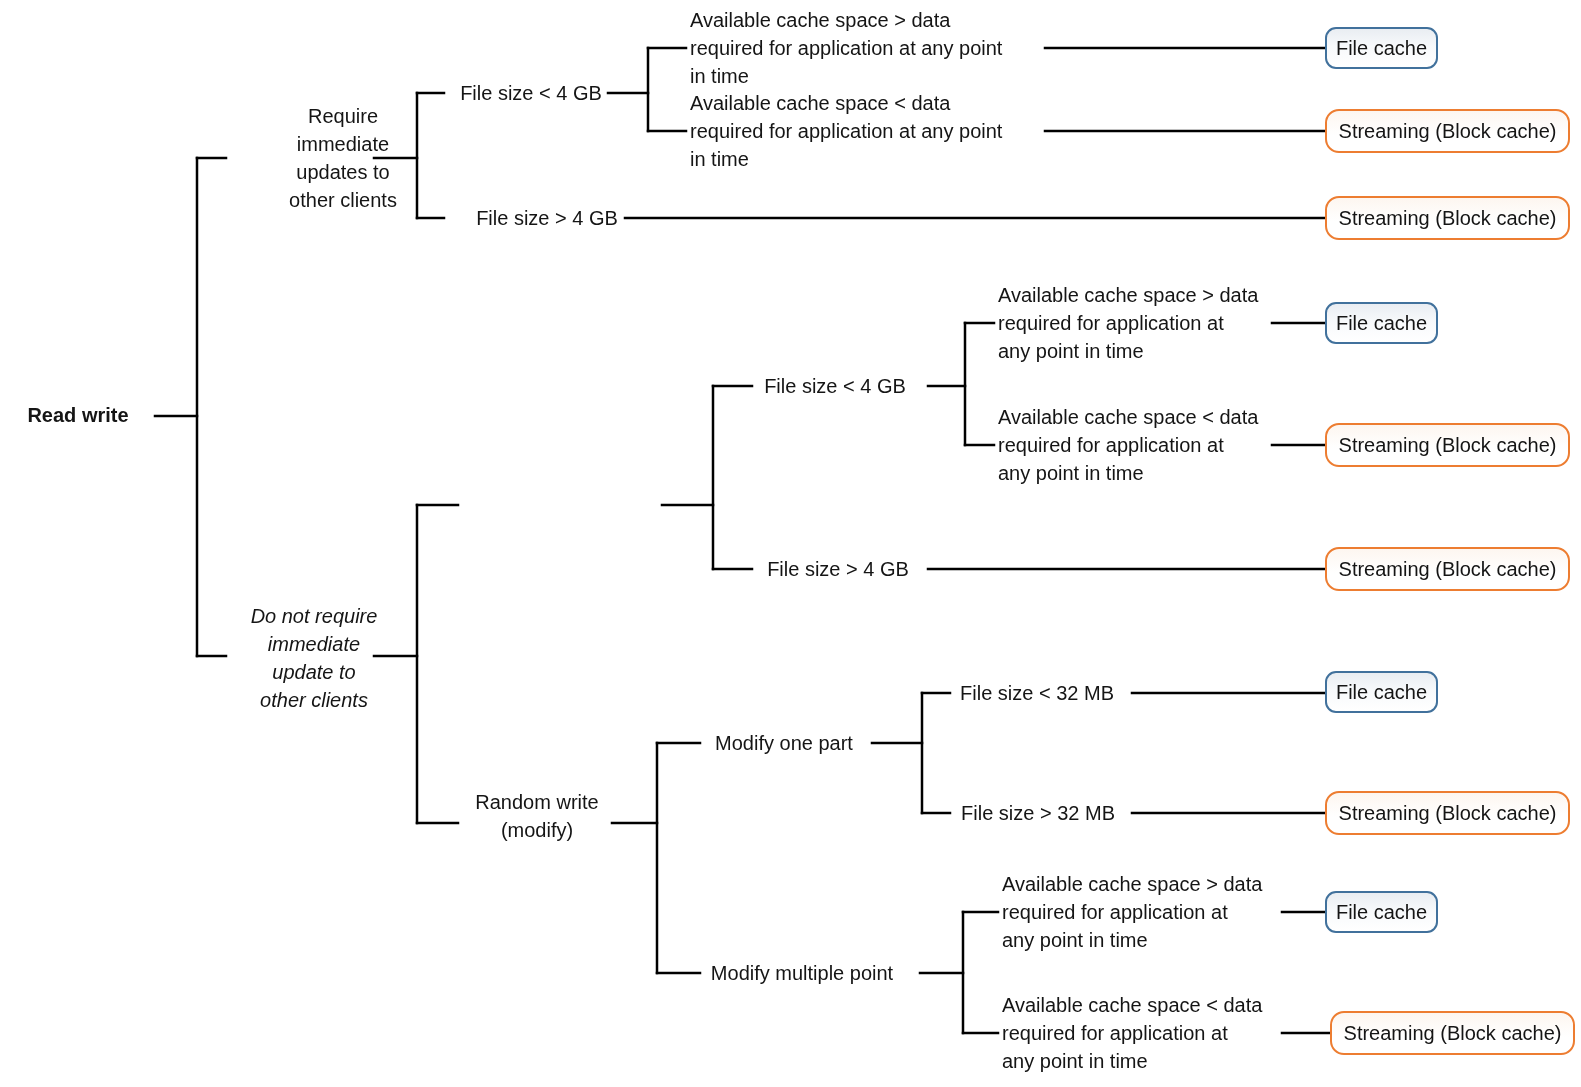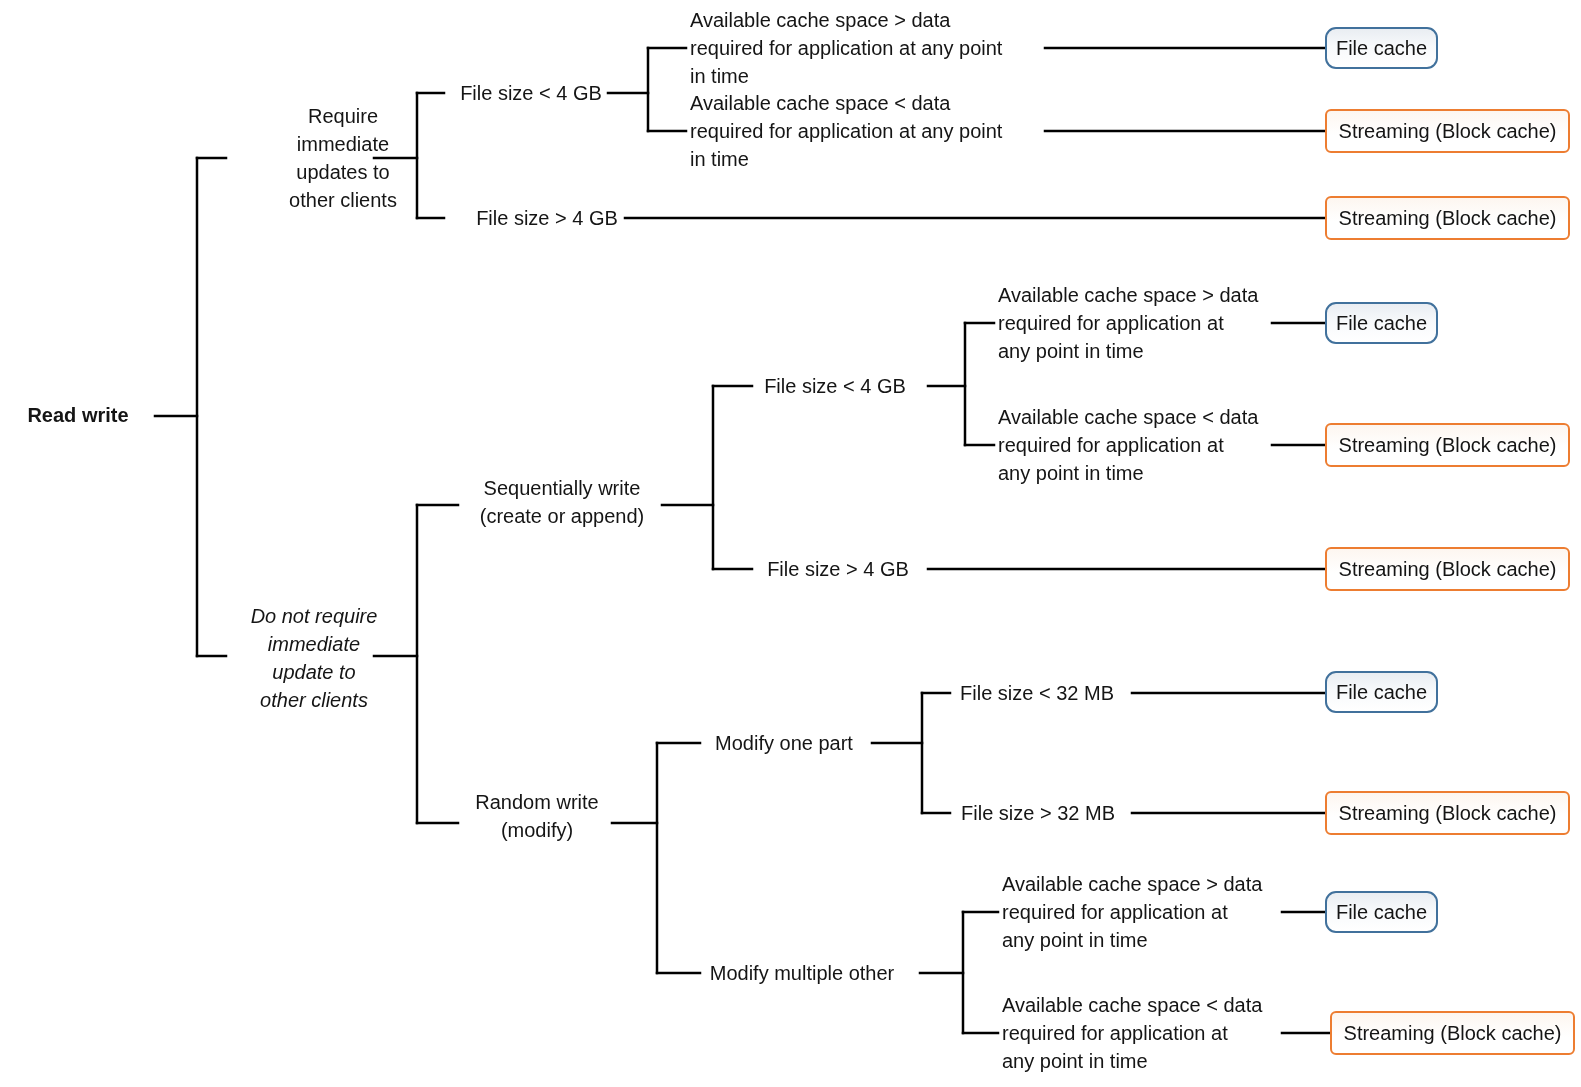--- a/index.html
+++ b/index.html
@@ -25,21 +25,21 @@
   .node-box{
     position:absolute;display:flex;align-items:center;justify-content:center;
     border:2.5px solid #555;background:#fff;white-space:nowrap;
     box-sizing:border-box;
   }
   .box-file{
     border-radius:11px;
     background:linear-gradient(180deg,#e9edf2 0%,#f7f9fb 45%,#ffffff 100%);
   }
   .box-stream{
-    border-radius:6px;
+    border-radius:14px;
     background:linear-gradient(180deg,#fdf6f0 0%,#ffffff 60%);
   }
 </style>
 </head>
 <body>
 
 <div class="canvas">
 
   <svg class="connectors" viewBox="0 0 1581 1087" xmlns="http://www.w3.org/2000/svg">
     <g stroke="#000000" stroke-width="2.5" stroke-linecap="square">
@@ -112,37 +112,35 @@
 
   <div class="lbl one-line" style="left:531px;top:93px;">File size &lt; 4 GB</div>
   <div class="lbl one-line" style="left:547px;top:218px;">File size &gt; 4 GB</div>
   <div class="lbl-left" style="left:690px;top:48px;">Available cache space &gt; data
 required for application at any point
 in time</div>
   <div class="lbl-left" style="left:690px;top:131px;">Available cache space &lt; data
 required for application at any point
 in time</div>
 
-  <div class="lbl" style="left:562px;top:502px;">Sequentially write
-(create or append)</div>
   <div class="lbl one-line" style="left:835px;top:386px;">File size &lt; 4 GB</div>
   <div class="lbl-left" style="left:998px;top:323px;">Available cache space &gt; data
 required for application at
 any point in time</div>
   <div class="lbl-left" style="left:998px;top:445px;">Available cache space &lt; data
 required for application at
 any point in time</div>
   <div class="lbl one-line" style="left:838px;top:569px;">File size &gt; 4 GB</div>
 
   <div class="lbl" style="left:537px;top:816px;">Random write
 (modify)</div>
   <div class="lbl one-line" style="left:784px;top:743px;">Modify one part</div>
   <div class="lbl one-line" style="left:1037px;top:693px;">File size &lt; 32 MB</div>
   <div class="lbl one-line" style="left:1038px;top:813px;">File size &gt; 32 MB</div>
-  <div class="lbl one-line" style="left:802px;top:973px;">Modify multiple other</div>
+  <div class="lbl one-line" style="left:802px;top:973px;">Modify multiple point</div>
   <div class="lbl-left" style="left:1002px;top:912px;">Available cache space &gt; data
 required for application at
 any point in time</div>
   <div class="lbl-left" style="left:1002px;top:1033px;">Available cache space &lt; data
 required for application at
 any point in time</div>
 
   <div class="node-box box-file" style="left: 1325px; top: 27px; width: 113px; height: 42px; border-color: rgb(65, 113, 156);">File cache</div>
   <div class="node-box box-stream" style="left: 1325px; top: 109px; width: 245px; height: 44px; border-color: rgb(237, 125, 49);">Streaming (Block cache)</div>
   <div class="node-box box-stream" style="left: 1325px; top: 196px; width: 245px; height: 44px; border-color: rgb(237, 125, 49);">Streaming (Block cache)</div>

